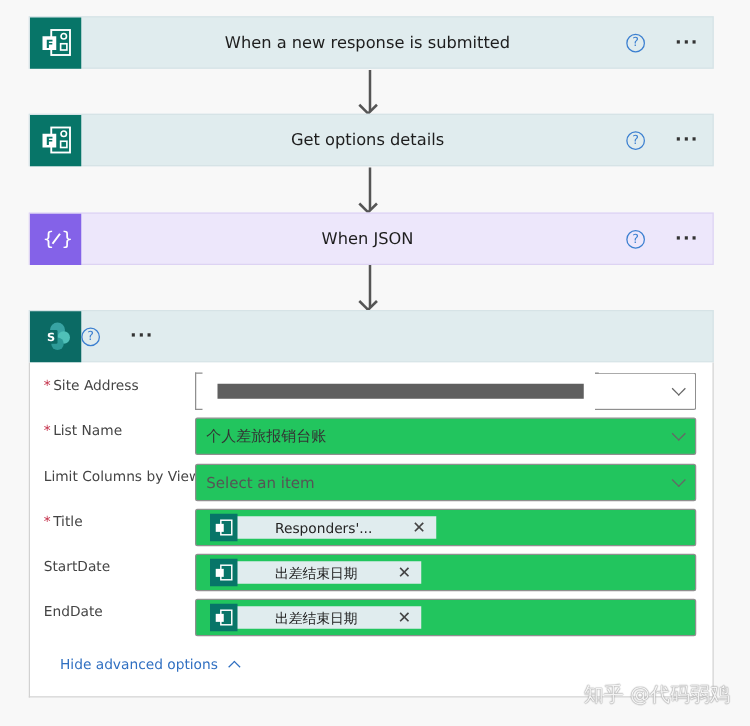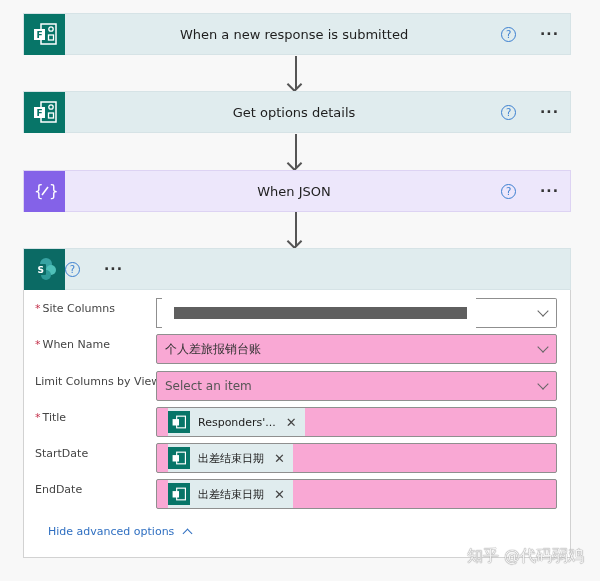--- a/index.html
+++ b/index.html
@@ -19,31 +19,31 @@
   .help-icon { width: 15px; height: 15px; border: 1.3px solid #3b7fd0; border-radius: 50%; color: #3b7fd0; font-size: 10px; display: flex; align-items: center; justify-content: center; margin-right: 24px; }
   .more-icon { font-size: 14px; letter-spacing: 1px; color: #333; margin-right: 11px; font-weight: bold; }
 
   .arrow { position: absolute; left: 295px; width: 2px; background: #555; }
   .arrow::after { content: ""; position: absolute; left: -6px; bottom: -1px; width: 9px; height: 9px; border-right: 2px solid #555; border-bottom: 2px solid #555; transform: rotate(45deg); transform-origin: center; }
 
   .card-body { background: #fff; border: 1px solid #d2d2d2; border-top: none; height: 268px; position: relative; }
   .row { position: absolute; left: 11px; width: 523px; height: 30px; }
   .label { position: absolute; left: 0; top: 4px; font-size: 11px; color: #444; }
   .req { color: #c4314b; margin-right: 2px; }
-  .field { position: absolute; left: 121px; width: 401px; height: 30px; border: 1px solid #8f8f8f; border-radius: 2px; background: #f9a8d4; display: flex; align-items: center; }
+  .field { position: absolute; left: 121px; width: 401px; height: 30px; border: 1px solid #8f8f8f; border-radius: 2px; background: #22c55e; display: flex; align-items: center; }
   .field-text { font-size: 12px; color: #333; margin-left: 8px; flex: 1; }
   .chev { width: 8px; height: 8px; border-right: 1.3px solid #666; border-bottom: 1.3px solid #666; transform: rotate(45deg); margin-right: 9px; margin-top: -4px; }
 
   .site-field { position: absolute; left: 121px; width: 401px; height: 30px; }
   .site-left { position: absolute; left: 0; top: 0; width: 6px; height: 30px; border: 1px solid #8f8f8f; border-right: none; }
   .site-redact { position: absolute; left: 18px; top: 9px; width: 293px; height: 12px; background: #5f5f5f; }
   .site-right { position: absolute; left: 320px; top: 0; width: 81px; height: 30px; border: 1px solid #8f8f8f; border-left: none; border-radius: 0 2px 2px 0; display: flex; justify-content: flex-end; align-items: center; }
   .site-right::before { content: ""; position: absolute; left: 0; top: -1px; width: 3px; height: 1px; background: #8f8f8f; }
 
-  .token { display: inline-flex; align-items: center; height: 28px; background: #e0ecee; margin-left: 11px; padding-right: 8px; }
+  .token { display: inline-flex; align-items: center; height: 18px; background: #e0ecee; margin-left: 11px; padding-right: 8px; gap: 22px; }
   .token-icon { width: 22px; height: 22px; background: #077568; display: flex; align-items: center; justify-content: center; }
   .token-text { font-size: 11px; margin-left: 8px; color: #222; }
   .token-x { margin-left: 10px; font-size: 13px; color: #444; }
 
   .adv { position: absolute; left: 24px; top: 235px; font-size: 11px; color: #2f6fc1; display: flex; align-items: center; }
   .adv-chev { width: 7px; height: 7px; border-left: 1.2px solid #2f6fc1; border-top: 1.2px solid #2f6fc1; transform: rotate(45deg); margin-left: 10px; margin-top: 4px; }
 
   .watermark { position: absolute; right: 16px; top: 546px; font-size: 16px; color: rgba(255,255,255,0.9); text-shadow: 0 0 1px #888, 0 0 1px #888; }
 </style>
 </head>
@@ -111,32 +111,32 @@
           <rect x="3" y="8" width="11" height="11" rx="1" fill="#0b6a64"></rect>
           <text x="5.5" y="17" font-size="9" font-weight="bold" fill="#fff" font-family="DejaVu Sans, sans-serif">S</text>
         </svg>
     </div>
     <span class="help-icon">?</span>
     <span class="more-icon">···</span>
   </div>
 
   <div class="card-body">
     <div class="row" style="top:8px">
-      <span class="label"><span class="req">*</span><span>Site Columns</span></span>
+      <span class="label"><span class="req">*</span><span>Site Address</span></span>
       <div class="site-field">
         <div class="site-left"></div>
         <div class="site-redact"></div>
         <div class="site-right">
             <span class="chev"></span>
           </div>
       </div>
     </div>
 
     <div class="row" style="top:44px">
-      <span class="label"><span class="req">*</span><span>When Name</span></span>
+      <span class="label"><span class="req">*</span><span>List Name</span></span>
       <div class="field">
         <span class="field-text">个人差旅报销台账</span>
         <span class="chev"></span>
       </div>
     </div>
 
     <div class="row" style="top:81px">
       <span class="label">Limit Columns by View</span>
       <div class="field">
         <span class="field-text" style="color:#555">Select an item</span>

